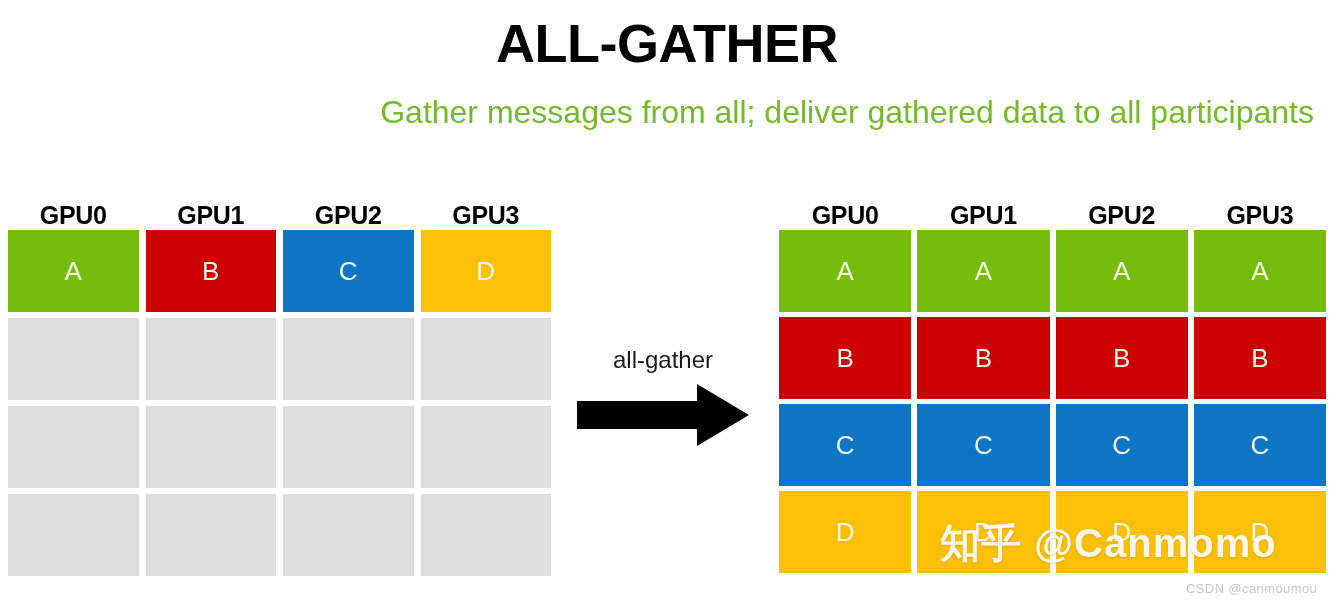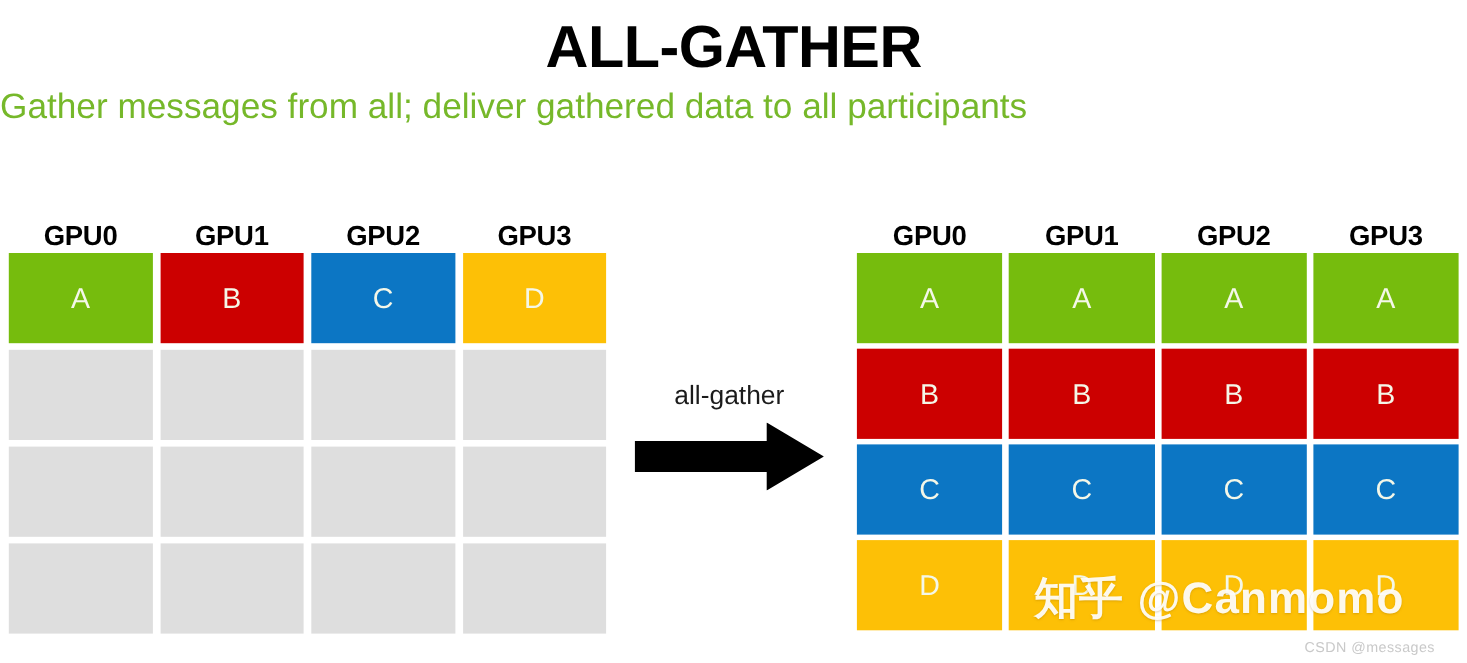--- a/index.html
+++ b/index.html
@@ -24,24 +24,24 @@
     width: 1334px;
     text-align: center;
     font-size: 54px;
     font-weight: 700;
     letter-spacing: -0.5px;
     color: #000000;
     line-height: 1.0;
   }
   #slide-subtitle {
     position: absolute;
-    top: 76px;
+    top: 92px;
     left: 0;
     width: 1314px;
-    text-align: left;
+    text-align: right;
     font-size: 32px;
     font-weight: 400;
     color: #76b82a;
     line-height: 1.25;
   }
 
   
   .grid-panel {
     position: absolute;
   }
@@ -214,13 +214,13 @@
     <div class="grid-row">
       <div class="cell" style="background-color: rgb(253, 192, 6);">D</div>
       <div class="cell" style="background-color: rgb(253, 192, 6);">D</div>
       <div class="cell" style="background-color: rgb(253, 192, 6);">D</div>
       <div class="cell" style="background-color: rgb(253, 192, 6);">D</div>
     </div>
   </div>
 </div>
 
 <div id="zhihu-watermark">知乎 @Canmomo</div>
-<div id="csdn-watermark">CSDN @messages</div>
+<div id="csdn-watermark">CSDN @canmoumou</div>
 
 </body></html>

